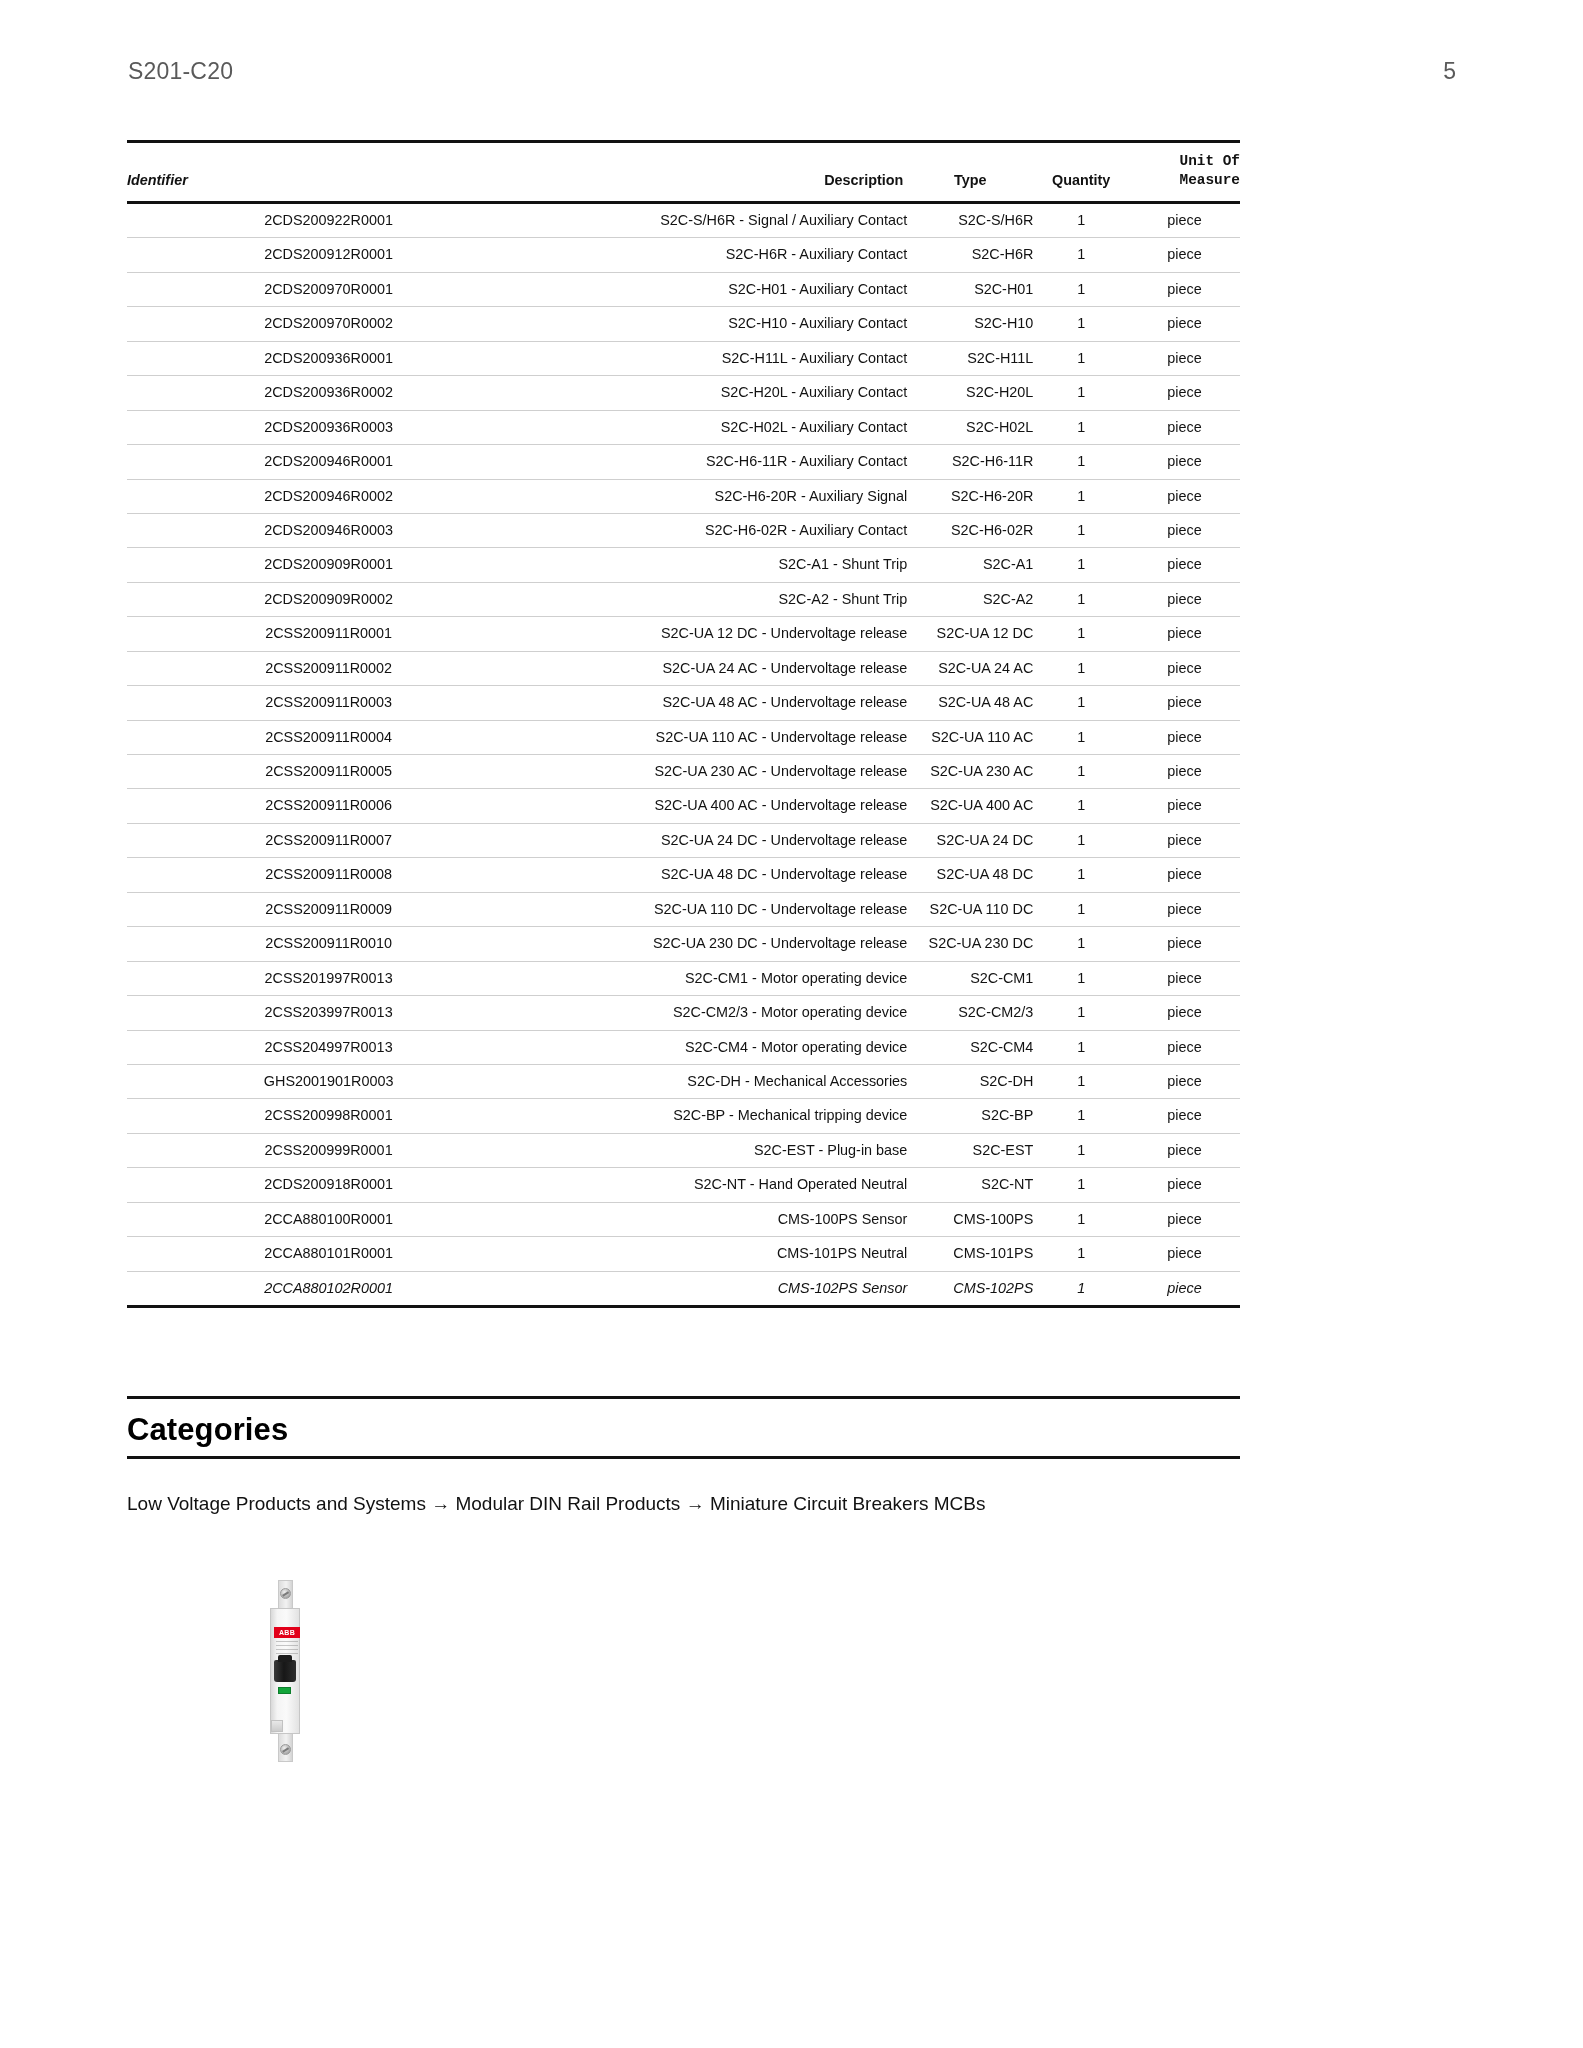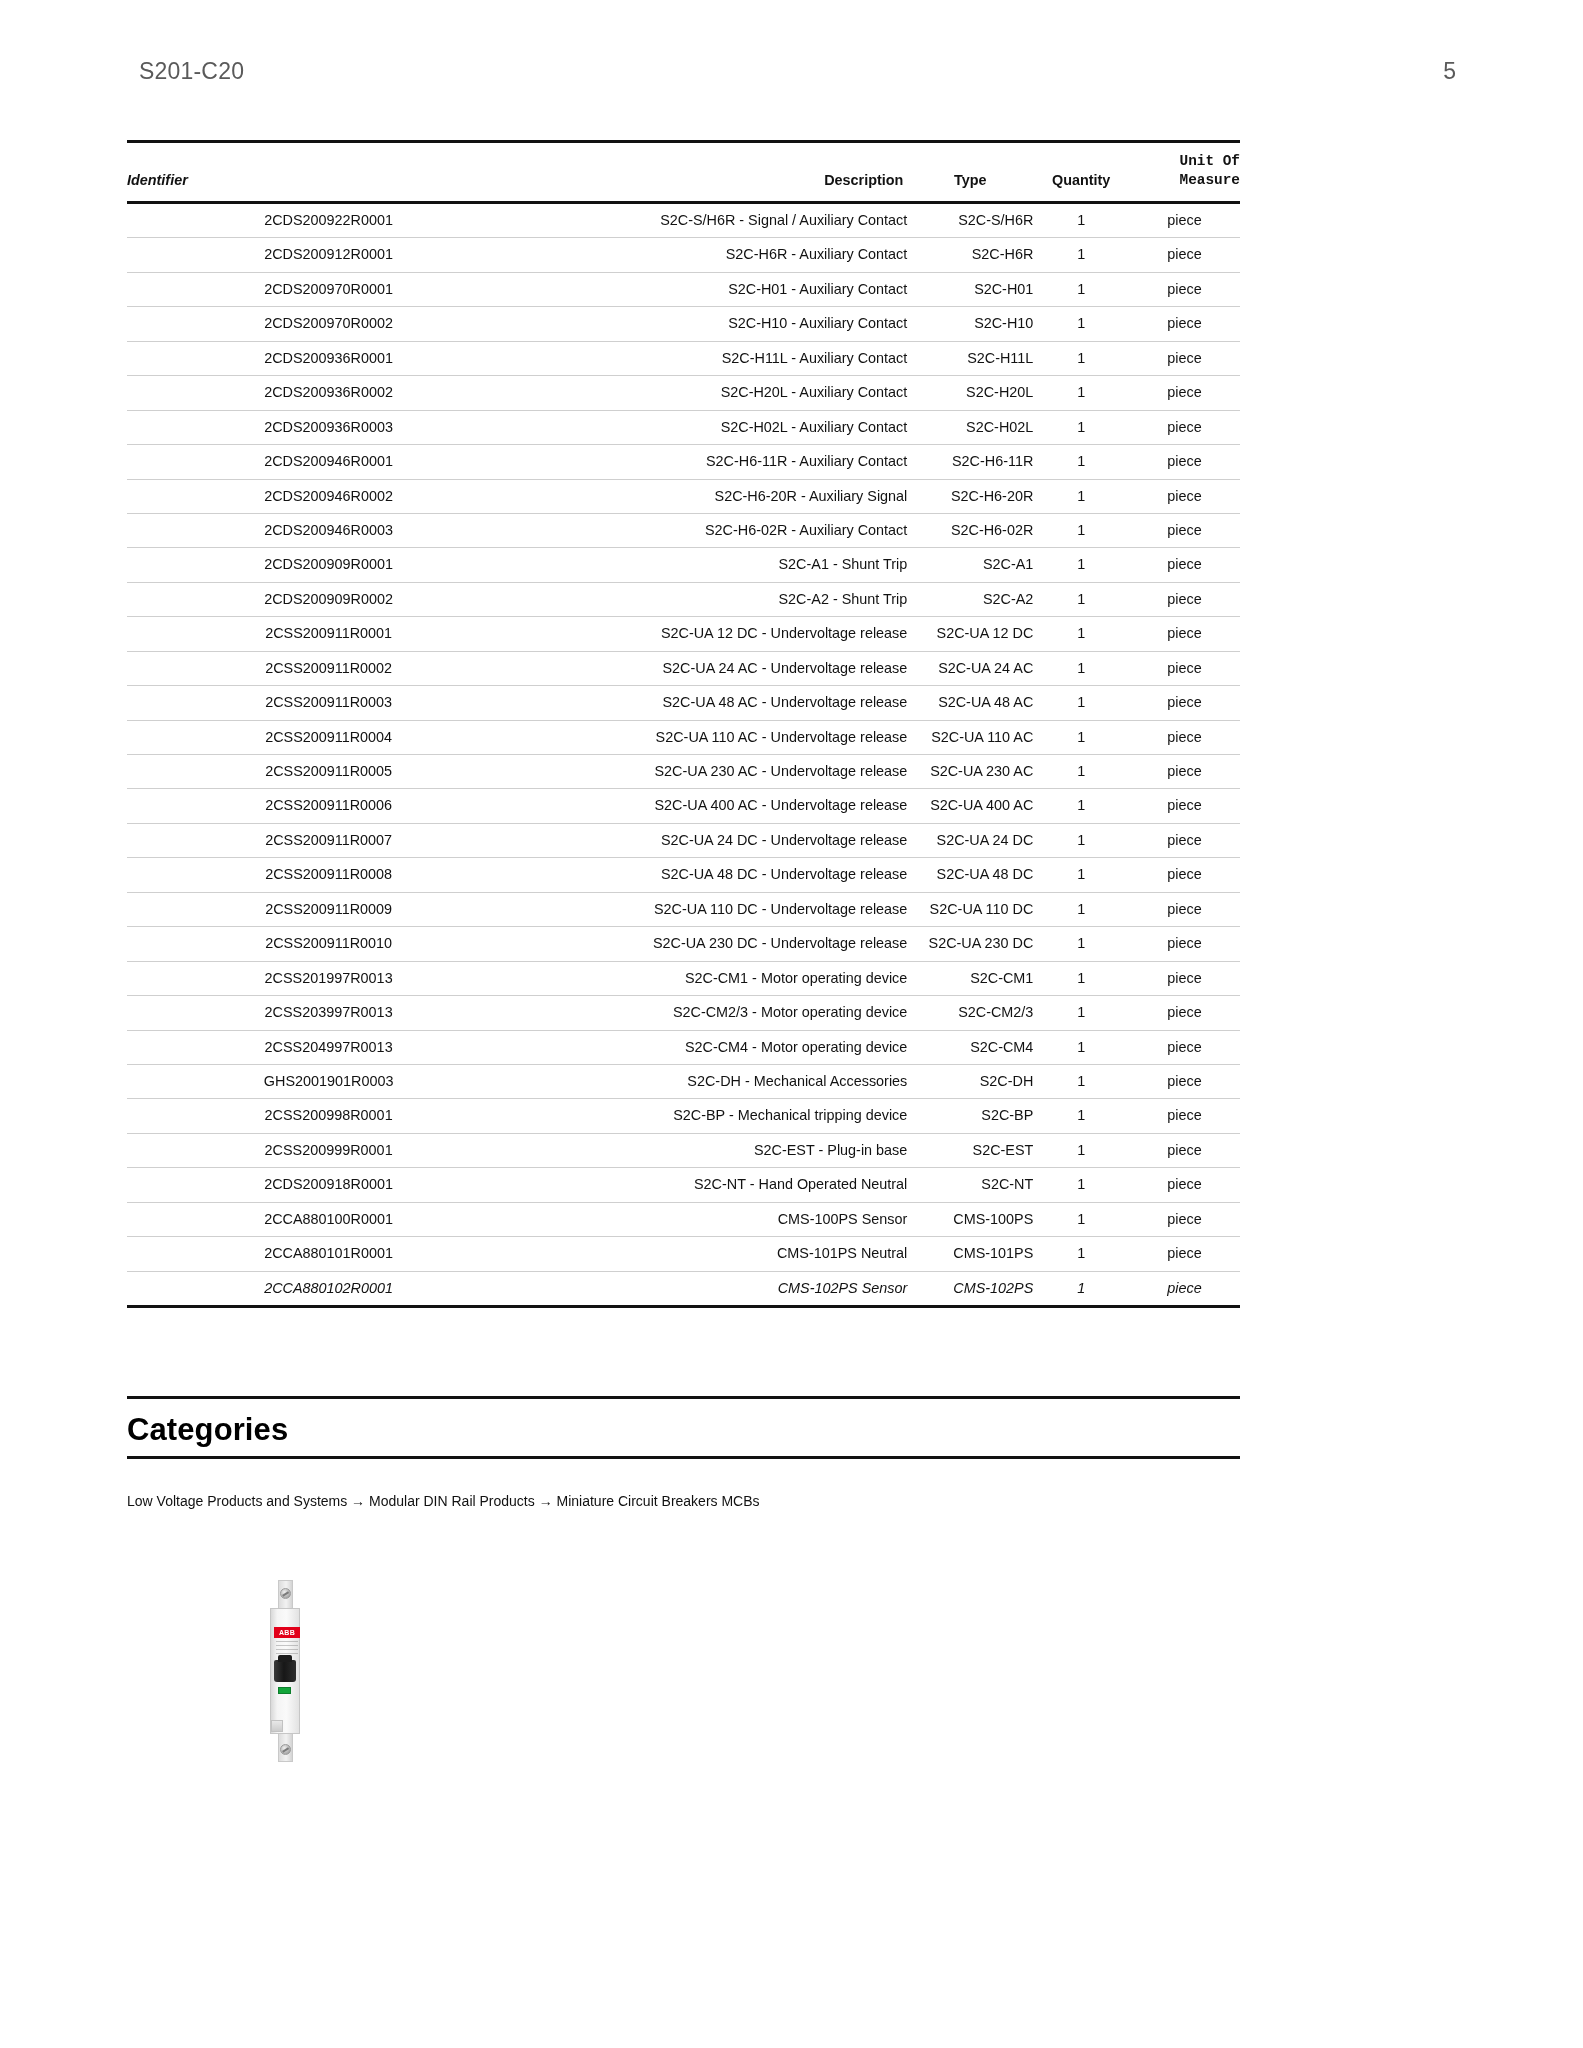--- a/index.html
+++ b/index.html
@@ -20,21 +20,21 @@
     position: relative;
     width: 1583px;
     height: 2048px;
     box-sizing: border-box;
   }
 
   
   .page-header {
     position: absolute;
     top: 58px;
-    left: 139px;
+    left: 128px;
     right: 127px;
     height: 36px;
   }
   .header-title {
     position: absolute;
     left: 0;
     top: 0;
     font-size: 23px;
     color: #5a5a5a;
     letter-spacing: 0.2px;
@@ -110,24 +110,23 @@
     font-size: 31px;
     font-weight: bold;
     padding: 13px 0 8px 0;
     letter-spacing: 0.1px;
   }
   .cat-rule-bottom {
     border-top: 3.5px solid #111;
     height: 0;
   }
   .cat-breadcrumb {
-    font-size: 14px;
-    padding-top: 18px;
+    font-size: 19px;
+    padding-top: 34px;
     color: #111;
-    margin-top: 16px;
   }
 
   
   .product-image {
     position: absolute;
     left: 266px;
     top: 1580px;
     width: 38px;
     height: 182px;
   }

